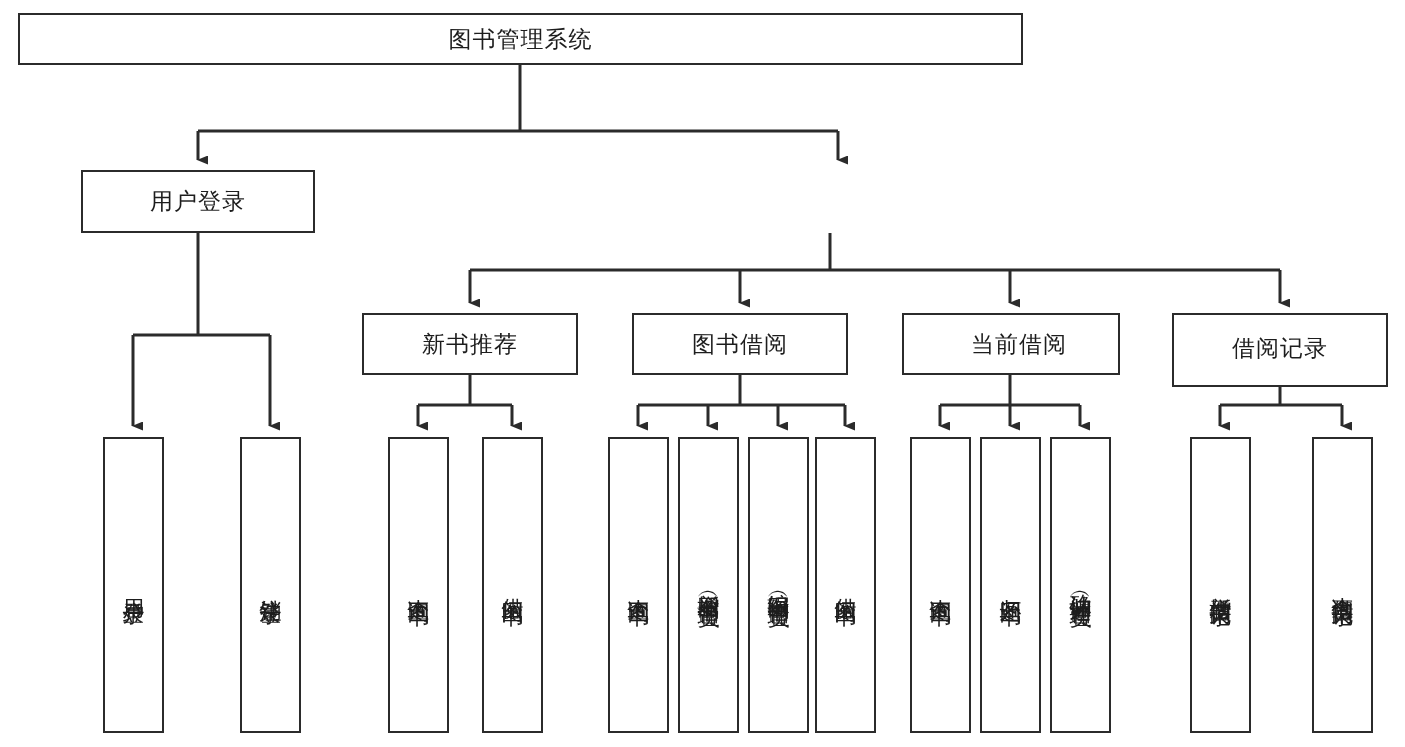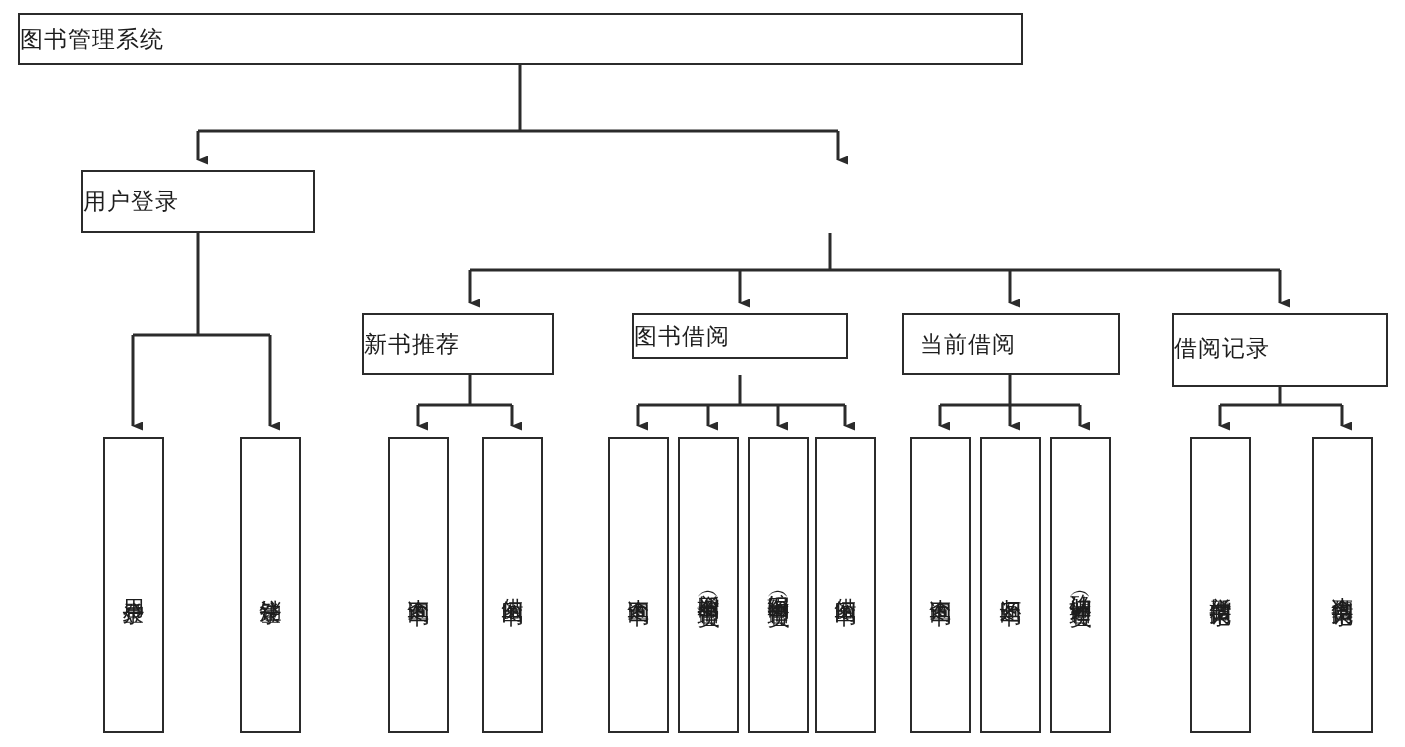--- a/index.html
+++ b/index.html
@@ -26,21 +26,21 @@
     height: 747px;
     pointer-events: none;
   }
   .node {
     position: absolute;
     box-sizing: border-box;
     border: 2px solid #2b2b2b;
     background: #ffffff;
     display: flex;
     align-items: center;
-    justify-content: flex-start;
+    justify-content: center;
     color: #1d1d1d;
   }
   .node.horiz {
     font-size: 23px;
     line-height: 1.25;
     letter-spacing: 1px;
     white-space: nowrap;
   }
   .node.vert {
     writing-mode: vertical-rl;
@@ -124,24 +124,24 @@
   </svg>
 
   <div class="node horiz" style="left:18px; top:13px; width:1005px; height:52px;">
     <span>图书管理系统</span>
   </div>
 
   <div class="node horiz" style="left:81px; top:170px; width:234px; height:63px;">
     <span>用户登录</span>
   </div>
 
-  <div class="node horiz" style="left:362px; top:313px; width:192px; height:62px;">
+  <div class="node horiz" style="left:362px; top:313px; width:216px; height:62px;">
     <span>新书推荐</span>
   </div>
-  <div class="node horiz" style="left:632px; top:313px; width:216px; height:46px;">
+  <div class="node horiz" style="left:632px; top:313px; width:216px; height:62px;">
     <span>图书借阅</span>
   </div>
   <div class="node horiz" style="left:902px; top:313px; width:218px; height:62px;padding-left:16px;">
     <span>当前借阅</span>
   </div>
   <div class="node horiz" style="left:1172px; top:313px; width:216px; height:74px;font-family:Liberation Mono, monospace;">
     <span>借阅记录</span>
   </div>
 
   <div class="node vert" style="left:103px; top:437px; width:61px; height:296px;">

